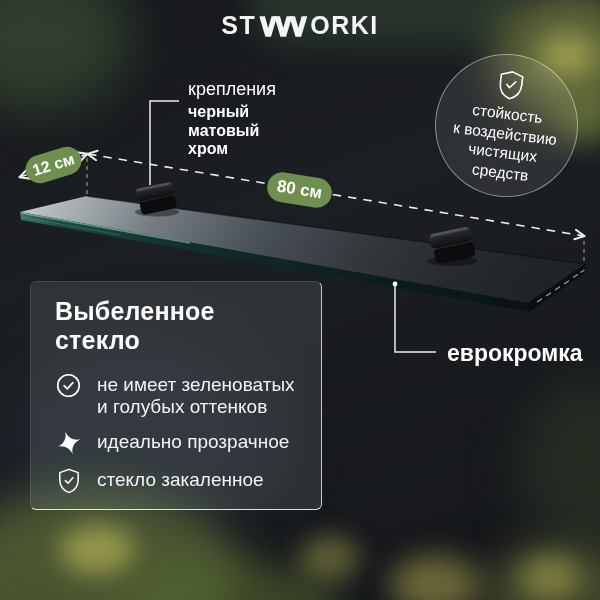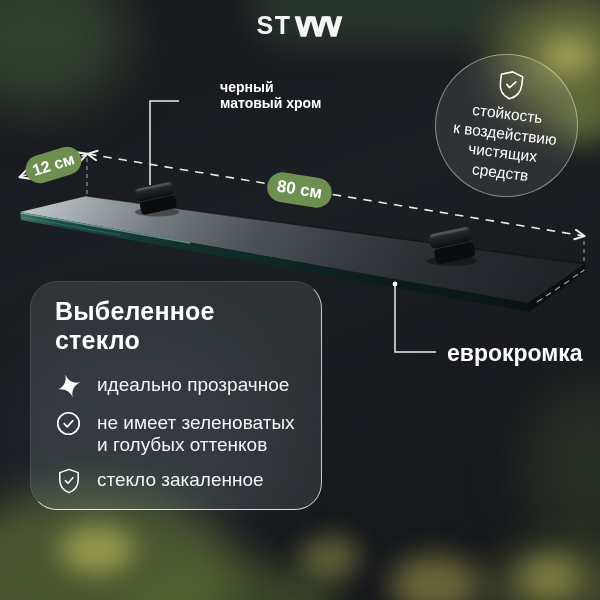--- a/index.html
+++ b/index.html
@@ -28,27 +28,27 @@
   .pill{position:absolute;background:#6d8f4f;color:#fff;font-weight:700;
     display:flex;align-items:center;justify-content:center;z-index:4;}
   .pill-12{left:25px;top:151px;width:57px;height:28px;border-radius:15px;
     font-size:16px;transform:rotate(-17deg);}
   .pill-80{left:267px;top:175px;width:65px;height:30px;border-radius:16px;
     font-size:17px;transform:rotate(9deg);}
   
   .ann{position:absolute;z-index:4;color:#fff;}
   .ann-mount{left:188px;top:79px;}
   .ann-mount .intro{font-size:18px;font-weight:400;margin:0 0 3px 0;}
-  .ann-mount .val{font-size:14px;font-weight:700;line-height:1.17;width:105px;margin-left:32px;}
+  .ann-mount .val{font-size:16px;font-weight:700;line-height:1.17;width:105px;}
   .ann-edge{left:447px;top:340px;}
   .ann-edge .ttl{font-size:23px;font-weight:700;margin:0 0 13px 0;}
   .ann-edge .sub{font-size:19px;font-weight:400;line-height:1.17;margin:0;}
   
   .card{position:absolute;left:30px;top:281px;width:292px;height:229px;
-    box-sizing:border-box;border-radius:27px;z-index:5;
+    box-sizing:border-box;border-radius:6px;z-index:5;
     background:rgba(195,205,210,0.13);
     backdrop-filter:blur(10px);
     border-style:solid;border-width:1.5px;
     border-color:rgba(255,255,255,0.10) rgba(255,255,255,0.75) rgba(255,255,255,0.85) rgba(255,255,255,0.10);
     padding:15px 18px 0 24px;}
   .card-title{font-size:25px;font-weight:700;line-height:1.16;letter-spacing:.2px;color:#fff;}
   .features{margin-top:19px;}
   .feature{display:flex;align-items:flex-start;gap:15px;margin-bottom:13px;}
   .feature .fic{width:27px;flex:0 0 27px;display:flex;justify-content:center;margin-top:-1px;}
   .feature .ftx{font-size:19px;line-height:1.17;color:#f2f3f4;max-width:200px;}
@@ -155,20 +155,21 @@
     <circle cx="395" cy="284" r="2.4" fill="#fff"></circle>
   </svg>
 
   <div class="logo">
     <span>ST</span>
     <svg width="48" height="21" viewBox="0 0 51 22" fill="#f4f5f5">
       <path d="M0 0 L6 0 L9.5 12.5 L13 0 L19 0 L12.5 22 L6.5 22 Z"></path>
       <path d="M16 0 L22 0 L25.5 12.5 L29 0 L35 0 L28.5 22 L22.5 22 Z"></path>
       <path d="M32 0 L38 0 L41.5 12.5 L45 0 L51 0 L44.5 22 L38.5 22 Z"></path>
     </svg>
+    <span>ORKI</span>
   </div>
 
   <div class="badge">
     <div class="badge-inner">
       <svg width="28" height="30" viewBox="0 0 30 32" fill="none" stroke="#fff" stroke-width="1.7" stroke-linecap="round" stroke-linejoin="round">
         <path d="M15 1.5 L26.5 5.5 V14.5 C26.5 23 21.5 28.2 15 30.5 C8.5 28.2 3.5 23 3.5 14.5 V5.5 Z"></path>
         <path d="M10.5 15.5 L13.8 18.8 L19.8 11.8"></path>
       </svg>
       <div class="badge-text">
         <div>стойкость</div>
@@ -176,52 +177,53 @@
         <div>чистящих</div>
         <div>средств</div>
       </div>
     </div>
   </div>
 
   <div class="pill pill-12">12 см</div>
   <div class="pill pill-80">80 см</div>
 
   <div class="ann ann-mount">
+    <p class="intro" style="margin:0 0 3px 0;">крепления</p>
     <div class="val">черный матовый хром</div>
   </div>
 
   <div class="ann ann-edge">
     <p class="ttl">еврокромка</p>
     <p class="sub"><br></p>
   </div>
 
   <div class="card">
     <div class="card-title">
       <div>Выбеленное стекло</div>
     </div>
     <div class="features">
-      <div class="feature">
-        <span class="fic">
-          <svg width="26" height="26" viewBox="0 0 24 24" fill="#fff" style="transform:rotate(-18deg);">
-            <path d="M12 1 C12.8 7.4 16.6 11.2 23 12 C16.6 12.8 12.8 16.6 12 23 C11.2 16.6 7.4 12.8 1 12 C7.4 11.2 11.2 7.4 12 1 Z"></path>
-          </svg>
-        </span>
-        <span class="ftx">идеально прозрачное</span>
-      </div>
       <div class="feature">
         <span class="fic">
           <svg width="25" height="25" viewBox="0 0 24 24" fill="none" stroke="#fff" stroke-width="1.6" stroke-linecap="round" stroke-linejoin="round">
             <circle cx="12" cy="12" r="10.3"></circle>
             <path d="M7.8 12.2 L10.8 15.2 L16.2 9.2"></path>
           </svg>
         </span>
         <span class="ftx">не имеет зеленоватых и голубых оттенков</span>
       </div>
       <div class="feature">
         <span class="fic">
+          <svg width="26" height="26" viewBox="0 0 24 24" fill="#fff" style="transform:rotate(-18deg);">
+            <path d="M12 1 C12.8 7.4 16.6 11.2 23 12 C16.6 12.8 12.8 16.6 12 23 C11.2 16.6 7.4 12.8 1 12 C7.4 11.2 11.2 7.4 12 1 Z"></path>
+          </svg>
+        </span>
+        <span class="ftx">идеально прозрачное</span>
+      </div>
+      <div class="feature">
+        <span class="fic">
           <svg width="24" height="26" viewBox="0 0 30 32" fill="none" stroke="#fff" stroke-width="1.9" stroke-linecap="round" stroke-linejoin="round">
             <path d="M15 1.5 L26.5 5.5 V14.5 C26.5 23 21.5 28.2 15 30.5 C8.5 28.2 3.5 23 3.5 14.5 V5.5 Z"></path>
             <path d="M10.5 15.5 L13.8 18.8 L19.8 11.8"></path>
           </svg>
         </span>
         <span class="ftx">стекло закаленное</span>
       </div>
     </div>
   </div>
 

